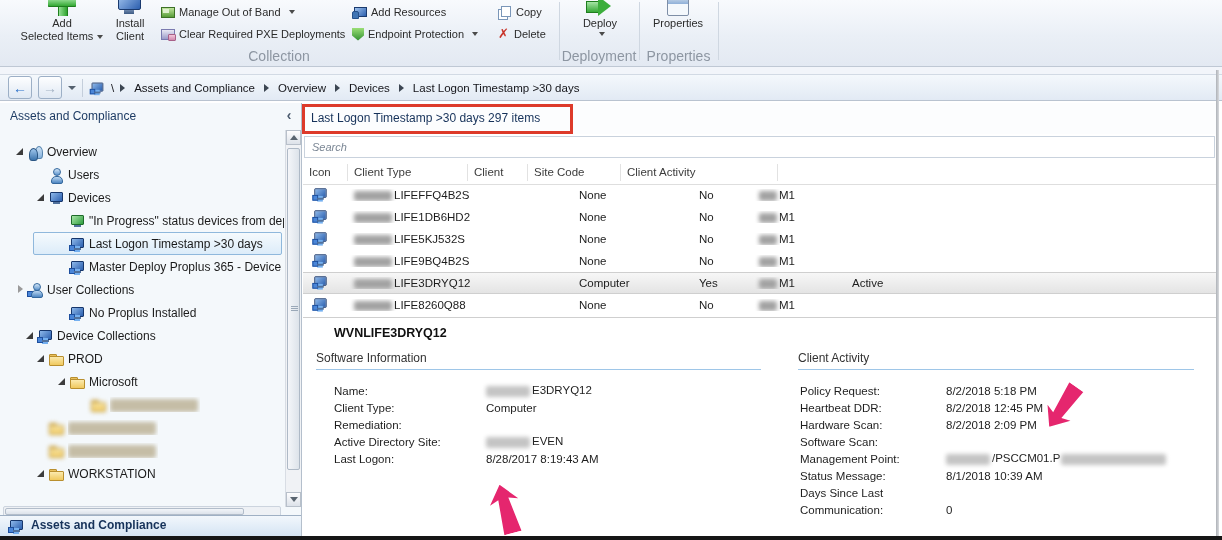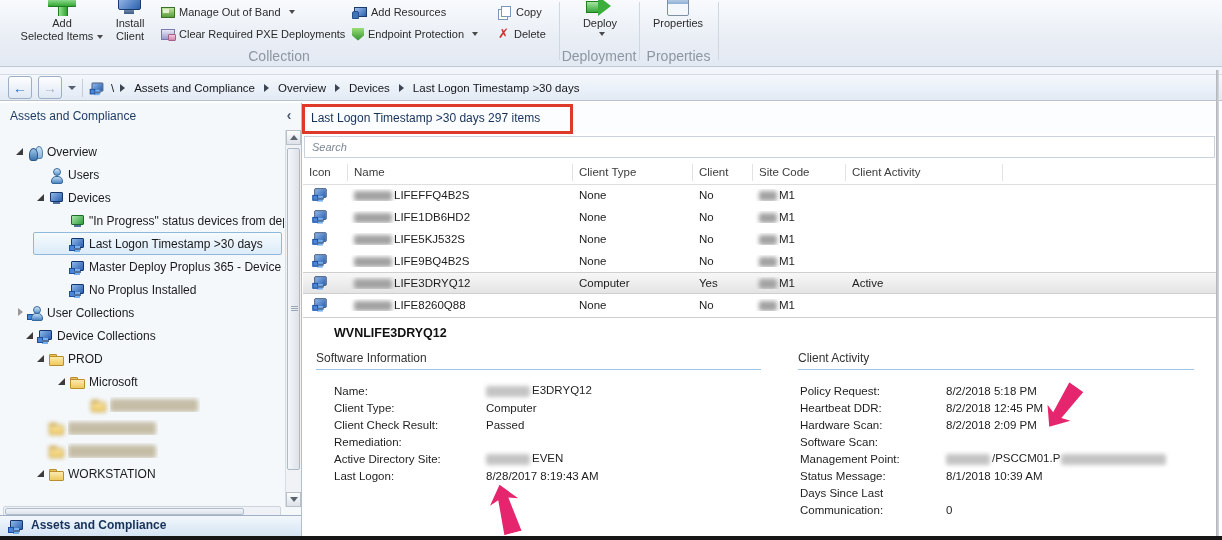--- a/index.html
+++ b/index.html
@@ -318,34 +318,34 @@
         </span>
         <span class="tlabel">Last Logon Timestamp &gt;30 days</span>
       </div>
       <div class="tree-item" style="padding-left: 56px;">
         <span class="expander "></span>
         <span class="ico ico-collection">
           <span class="cubes"></span>
         </span>
         <span class="tlabel">Master Deploy Proplus 365 - Device Base</span>
       </div>
-      <div class="tree-item" style="padding-left: 56px;">
-        <span class="expander "></span>
-        <span class="ico ico-collection">
-          <span class="cubes"></span>
-        </span>
-        <span class="tlabel">No Proplus Installed</span>
-      </div>
       <div class="tree-item" style="padding-left: 14px;">
         <span class="expander closed"></span>
         <span class="ico ico-user-collection">
           <span class="cubes"></span>
         </span>
         <span class="tlabel">User Collections</span>
       </div>
+      <div class="tree-item" style="padding-left: 56px;">
+        <span class="expander "></span>
+        <span class="ico ico-collection">
+          <span class="cubes"></span>
+        </span>
+        <span class="tlabel">No Proplus Installed</span>
+      </div>
       <div class="tree-item" style="padding-left: 24px;">
         <span class="expander open"></span>
         <span class="ico ico-collection">
           <span class="cubes"></span>
         </span>
         <span class="tlabel">Device Collections</span>
       </div>
       <div class="tree-item" style="padding-left: 35px;">
         <span class="expander open"></span>
         <span class="ico ico-folder"></span>
@@ -397,21 +397,20 @@
   </div>
 </div>
 
 <div class="main">
   <div class="list-title"><span>Last Logon Timestamp &gt;30 days 297 items</span></div>
   <div class="searchbar">
     <span class="search-ph">Search</span>
   </div>
   <div class="thead">
       <span class="hcell" style="width: 45px;">Icon</span>
-      <span class="hcell" style="width: 225px;">Name</span>
       <span class="hcell" style="width: 120px;">Client Type</span>
       <span class="hcell" style="width: 60px;">Client</span>
       <span class="hcell" style="width: 93px;">Site Code</span>
       <span class="hcell" style="width: 157px;">Client Activity</span>
       <span class="hcell fill"></span>
     </div>
   <div class="tbody">
       <div class="lrow">
         <span class="lcell" style="width: 45px; padding-left: 9px;"><span class="ico ico-device-sm"><span class="cubes"></span></span></span>
         <span class="lcell" style="width: 225px;"><span class="blur blur-row"></span><span>LIFEFFQ4B2S</span></span>
@@ -468,24 +467,20 @@
       <div class="dfields" id="gfields">
           <div class="dfrow">
             <span class="dlabel">Name:</span>
             <span class="dvalue"><span class="blur blur-md"></span><span class="vtext">E3DRYQ12</span></span>
           </div>
           <div class="dfrow">
             <span class="dlabel">Client Type:</span>
             <span class="dvalue"><span class="vtext">Computer</span></span>
           </div>
           <div class="dfrow">
-            <span class="dlabel">Client Check Result:</span>
-            <span class="dvalue"><span class="vtext">Passed</span></span>
-          </div>
-          <div class="dfrow">
             <span class="dlabel">Remediation:</span>
             <span class="dvalue"><span class="vtext"></span></span>
           </div>
           <div class="dfrow">
             <span class="dlabel">Active Directory Site:</span>
             <span class="dvalue"><span class="blur blur-md"></span><span class="vtext">EVEN</span></span>
           </div>
           <div class="dfrow">
             <span class="dlabel">Last Logon:</span>
             <span class="dvalue"><span class="vtext">8/28/2017 8:19:43 AM</span></span>

